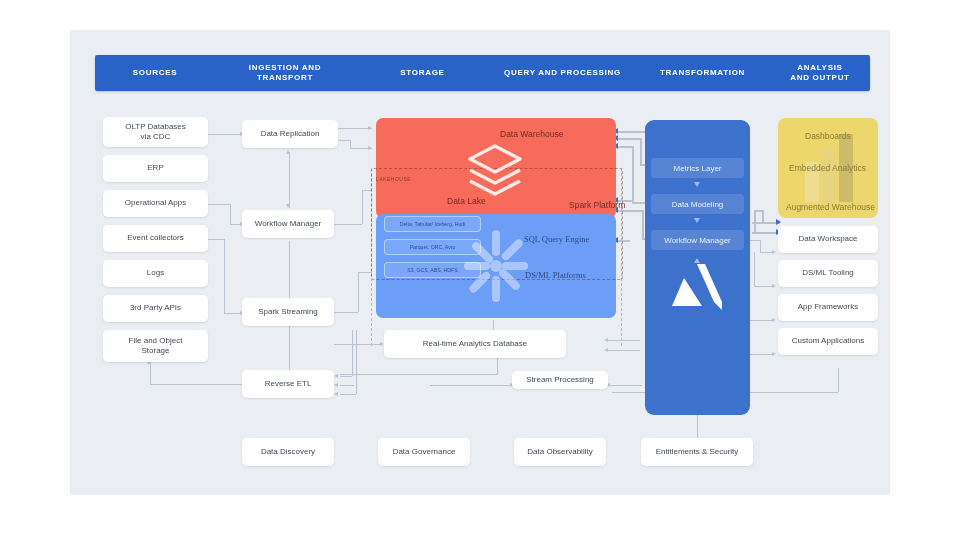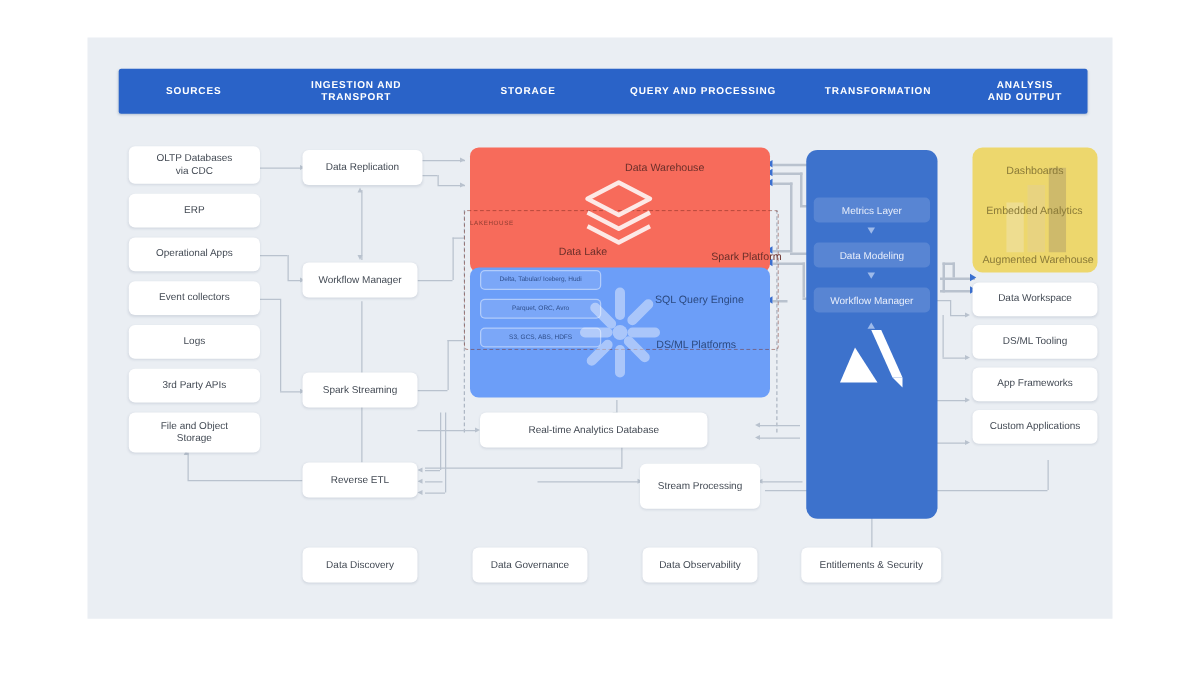--- a/index.html
+++ b/index.html
@@ -41,21 +41,21 @@
   .block-red{background:#f76b5b;}
   .block-blue{background:#6c9ef8;}
   .block-yellow{background:#edd76d;border-radius:8px;}
   .block-panel{background:#3d72cc;border-radius:9px;}
 
   .block-label{
     position:absolute;font-size:8.5px;color:#44403c;
     text-align:center;white-space:nowrap;
   }
   .block-label.on-red{color:#6b2f2a;padding-left:36px;}
-  .block-label.on-blue{color:#2c4a80;}
+  .block-label.on-blue{color:#2c4a80;font-family:Liberation Serif, serif;}
   .block-label.on-yellow{color:#8a7a38;}
 
   .lakehouse-box{
     position:absolute;border:1px dashed rgba(120,40,30,.45);
     border-radius:3px;
   }
   .lakehouse-tag{
     position:absolute;font-size:5px;letter-spacing:.5px;
     color:#8d3b30;
   }
@@ -294,21 +294,21 @@
   <div class="block-label on-red" style="left:411px;top:196px;">Data Lake</div>
   <div class="block-label on-red" style="left:533px;top:200px;">Spark Platform</div>
   <div class="block-label on-blue" style="left:524px;top:234px;">SQL Query Engine</div>
   <div class="block-label on-blue" style="left:525px;top:270px;">DS/ML Platforms</div>
 
   <div class="fmt" style="left:384px;top:216px;width:95px;height:14px;">Delta, Tabular/ Iceberg, Hudi</div>
   <div class="fmt" style="left:384px;top:239px;width:95px;height:14px;">Parquet, ORC, Avro</div>
   <div class="fmt" style="left:384px;top:262px;width:95px;height:14px;">S3, GCS, ABS, HDFS</div>
 
   <div class="card" style="left:384px;top:330px;width:182px;height:28px;">Real-time Analytics Database</div>
-  <div class="card" style="left:512px;top:371px;width:96px;height:36px;">Stream Processing</div>
+  <div class="card" style="left:512px;top:371px;width:96px;height:18px;">Stream Processing</div>
 
   <div class="block block-panel" style="left:645px;top:120px;width:105px;height:295px;"></div>
   <div class="pill" style="left:651px;top:158px;width:93px;height:20px;">Metrics Layer</div>
   <div class="pill" style="left:651px;top:194px;width:93px;height:20px;">Data Modeling</div>
   <div class="pill" style="left:651px;top:230px;width:93px;height:20px;">Workflow Manager</div>
   <div class="arw bd" style="left:694px;top:182px;border-top-color:#9ebaea;"></div>
   <div class="arw bd" style="left:694px;top:218px;border-top-color:#9ebaea;"></div>
   <div class="arw bd" style="left:694px;top:258px;border-top-color:#9ebaea;transform:rotate(180deg);"></div>
 
   <div class="logo" style="left:670px;top:262px;">

